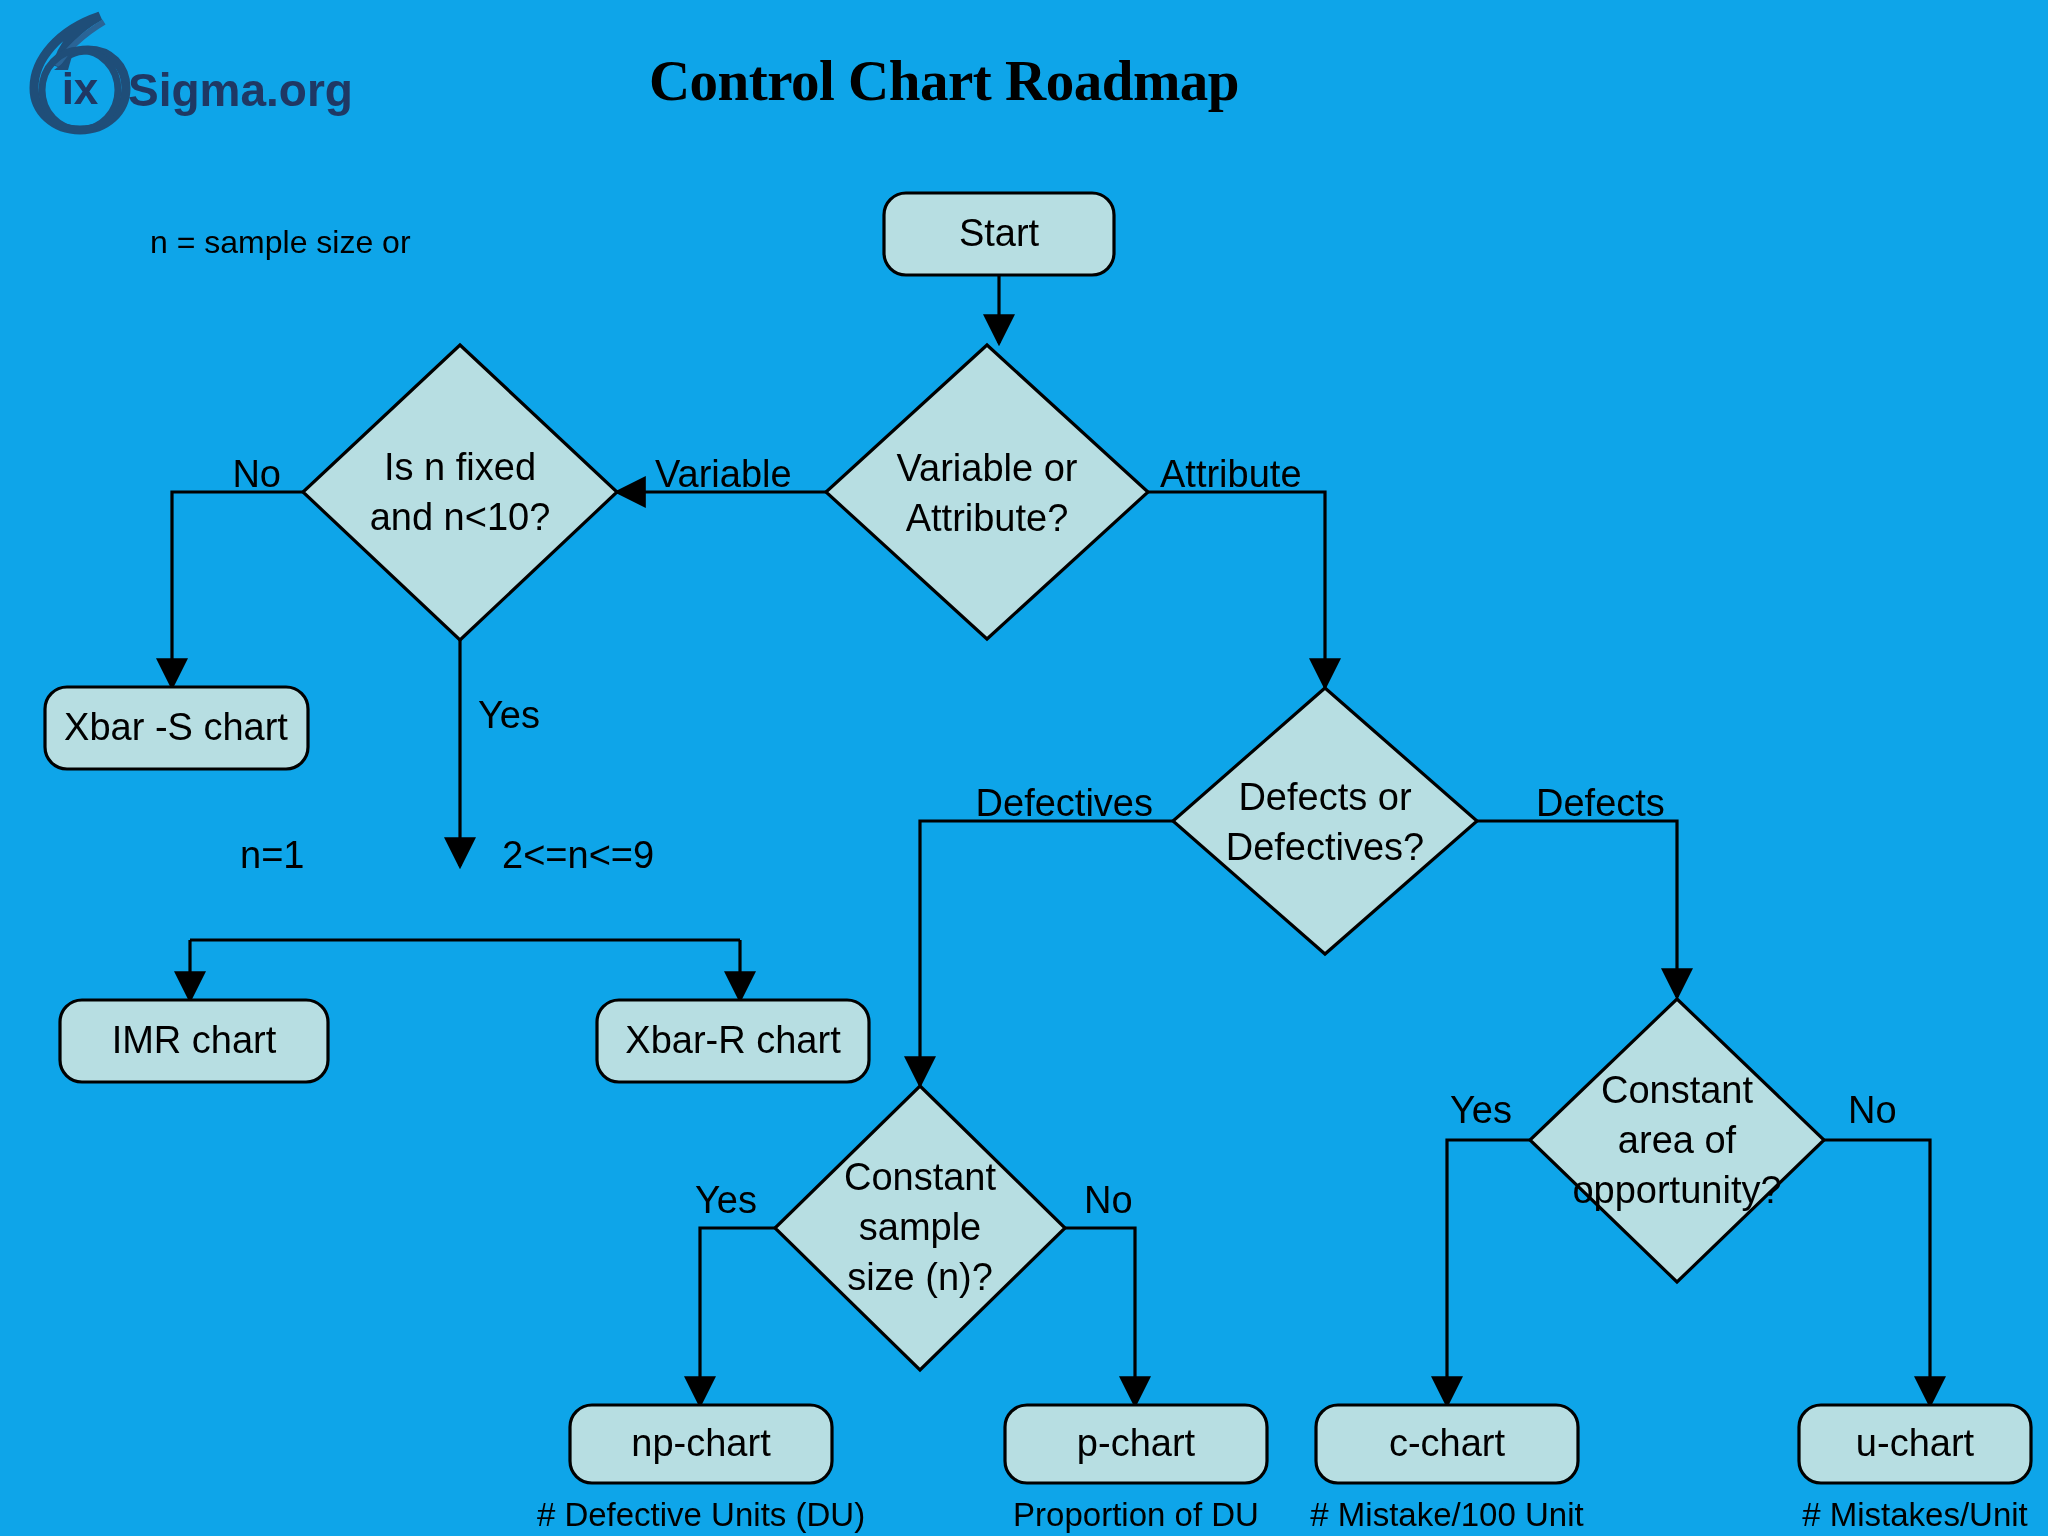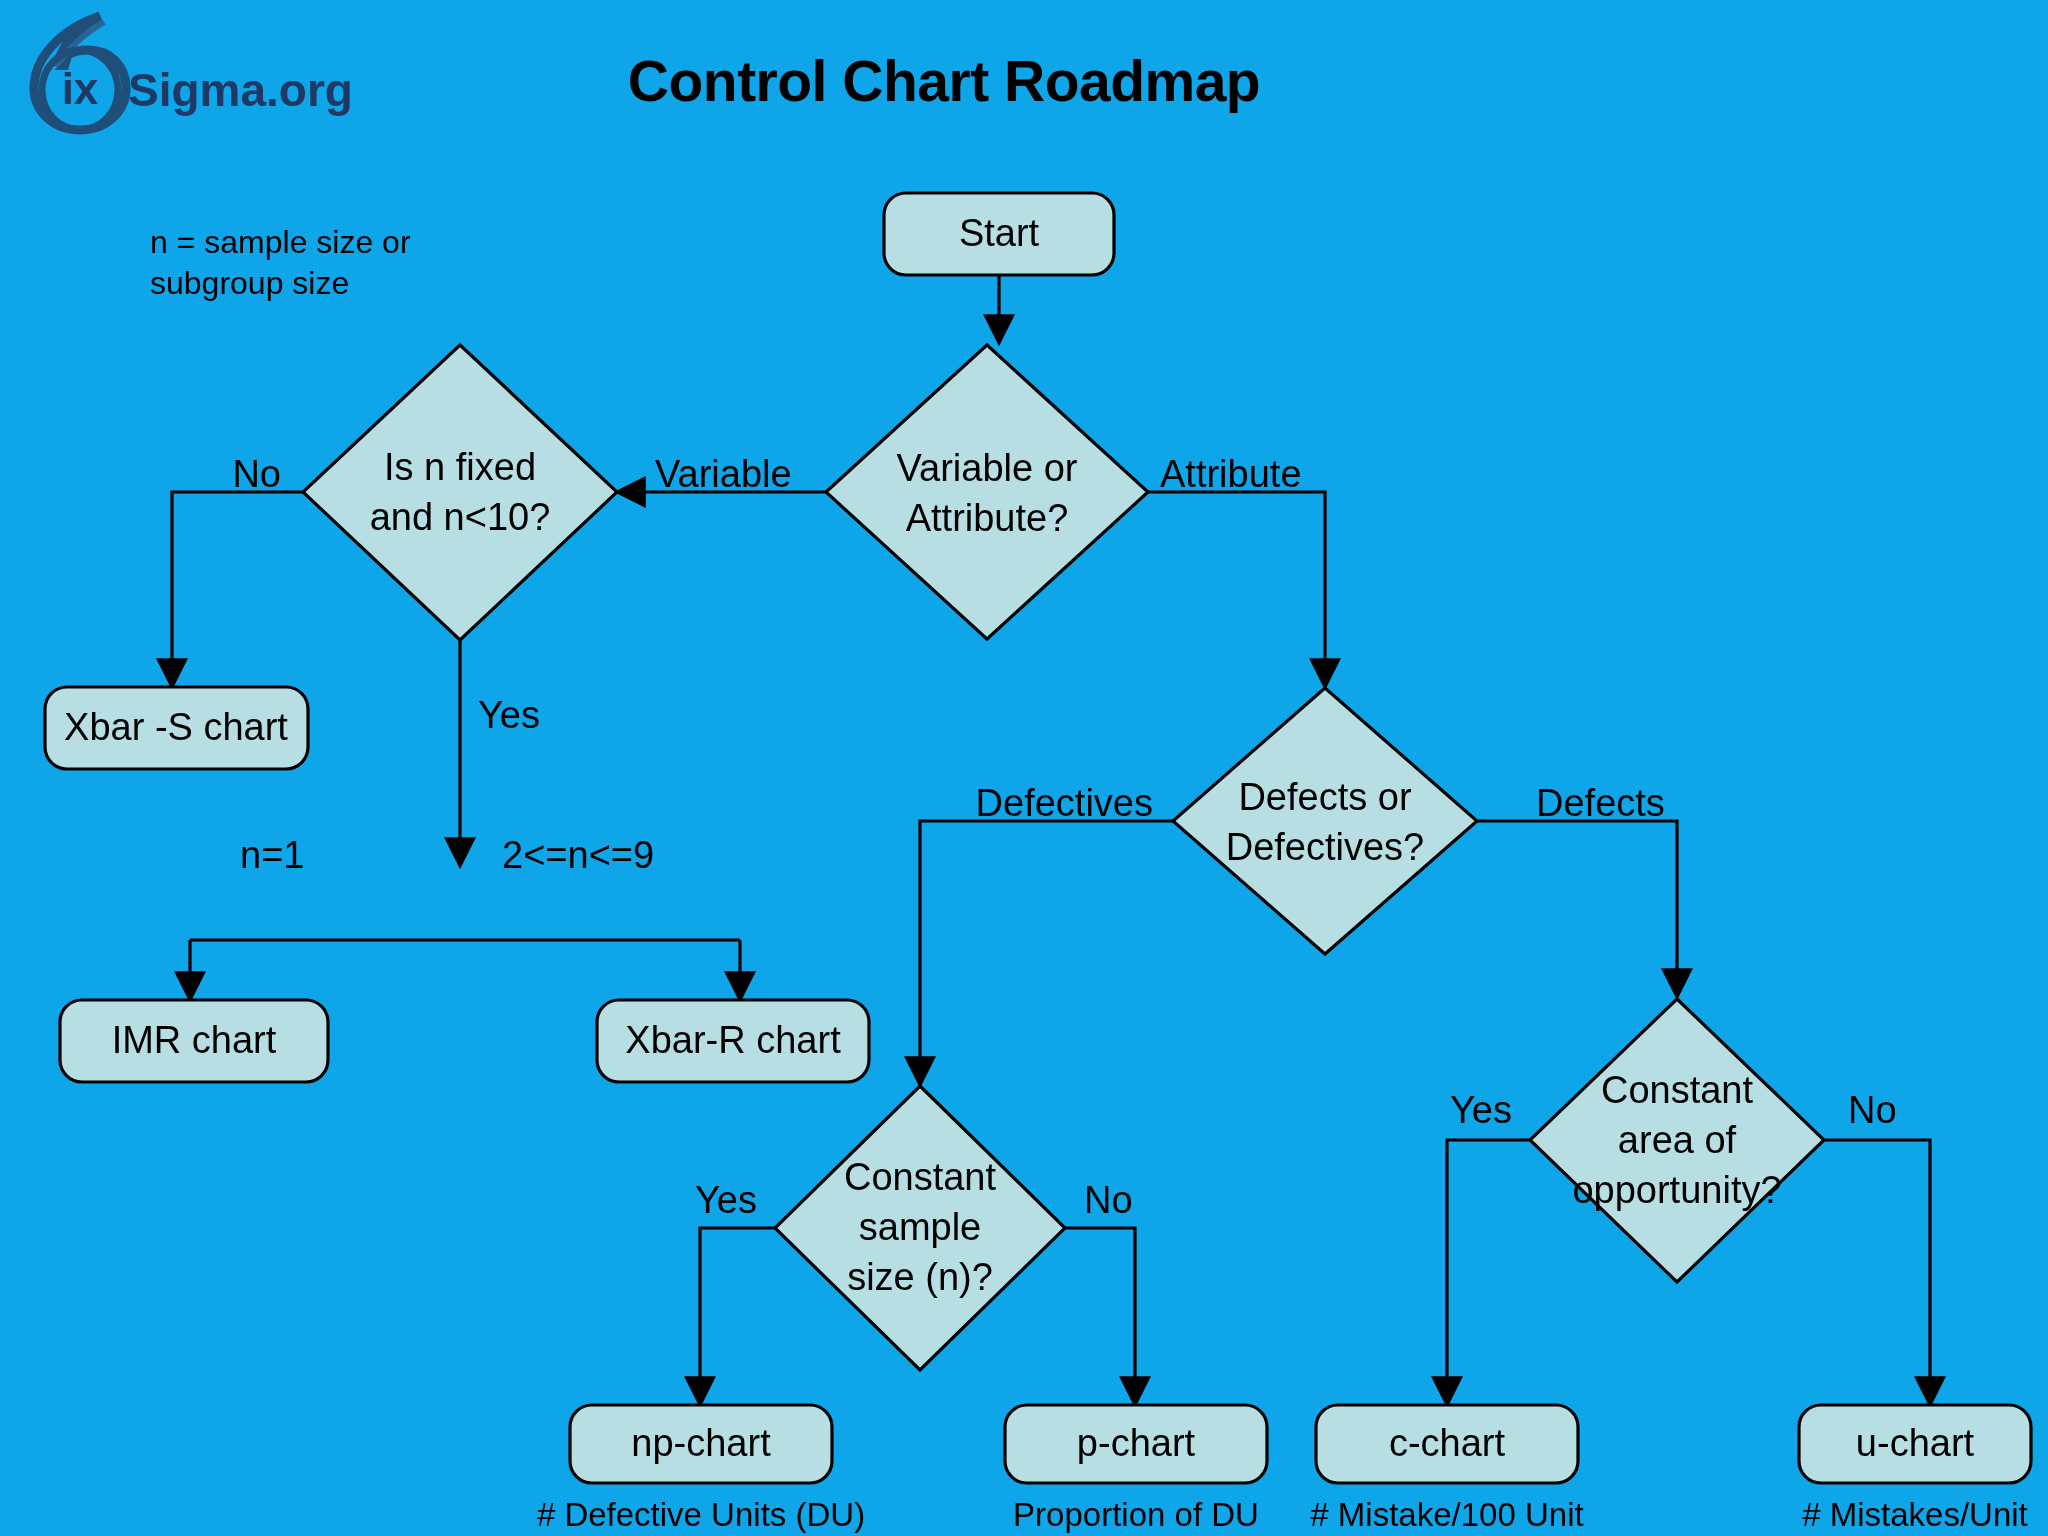--- a/index.html
+++ b/index.html
@@ -30,21 +30,21 @@
   .page-title {
     position: absolute;
     left: 0;
     top: 48px;
     width: 1888px;
     text-align: center;
     font-size: 57px;
     font-weight: bold;
     color: #000000;
     letter-spacing: -0.5px;
-    font-family: Liberation Sans, sans-serif;
+    font-family: Liberation Serif, serif;
   }
   .note {
     position: absolute;
     left: 150px;
     top: 222px;
     font-size: 32px;
     line-height: 1.28;
     color: #000;
     width: 430px;
   }
@@ -105,21 +105,20 @@
       <ellipse cx="62" cy="82" rx="38" ry="40" fill="none" stroke="#1f4e79" stroke-width="7"></ellipse>
       <text x="62" y="96" font-family="Liberation Sans, sans-serif" font-size="44" font-weight="bold" fill="#1f3864" text-anchor="middle">ix</text>
       <text x="110" y="98" font-family="Liberation Sans, sans-serif" font-size="46" font-weight="bold" fill="#1f3864">Sigma.org</text>
     </svg>
   </div>
 
   <div class="page-title">Control Chart Roadmap</div>
 
   <div class="note">
     <div>n = sample size or</div>
-    <div>subgroup size</div>
   </div>
 
   <svg class="flow" viewBox="0 0 2048 1536">
     <defs>
       <marker id="arrow" markerWidth="12" markerHeight="12" refX="9" refY="5" orient="auto" markerUnits="strokeWidth">
         <path d="M0,0 L10,5 L0,10 z" fill="#000000"></path>
       </marker>
     </defs>
 
     <path class="edge" d="M999,275 L999,343" marker-end="url(#arrow)"></path>

